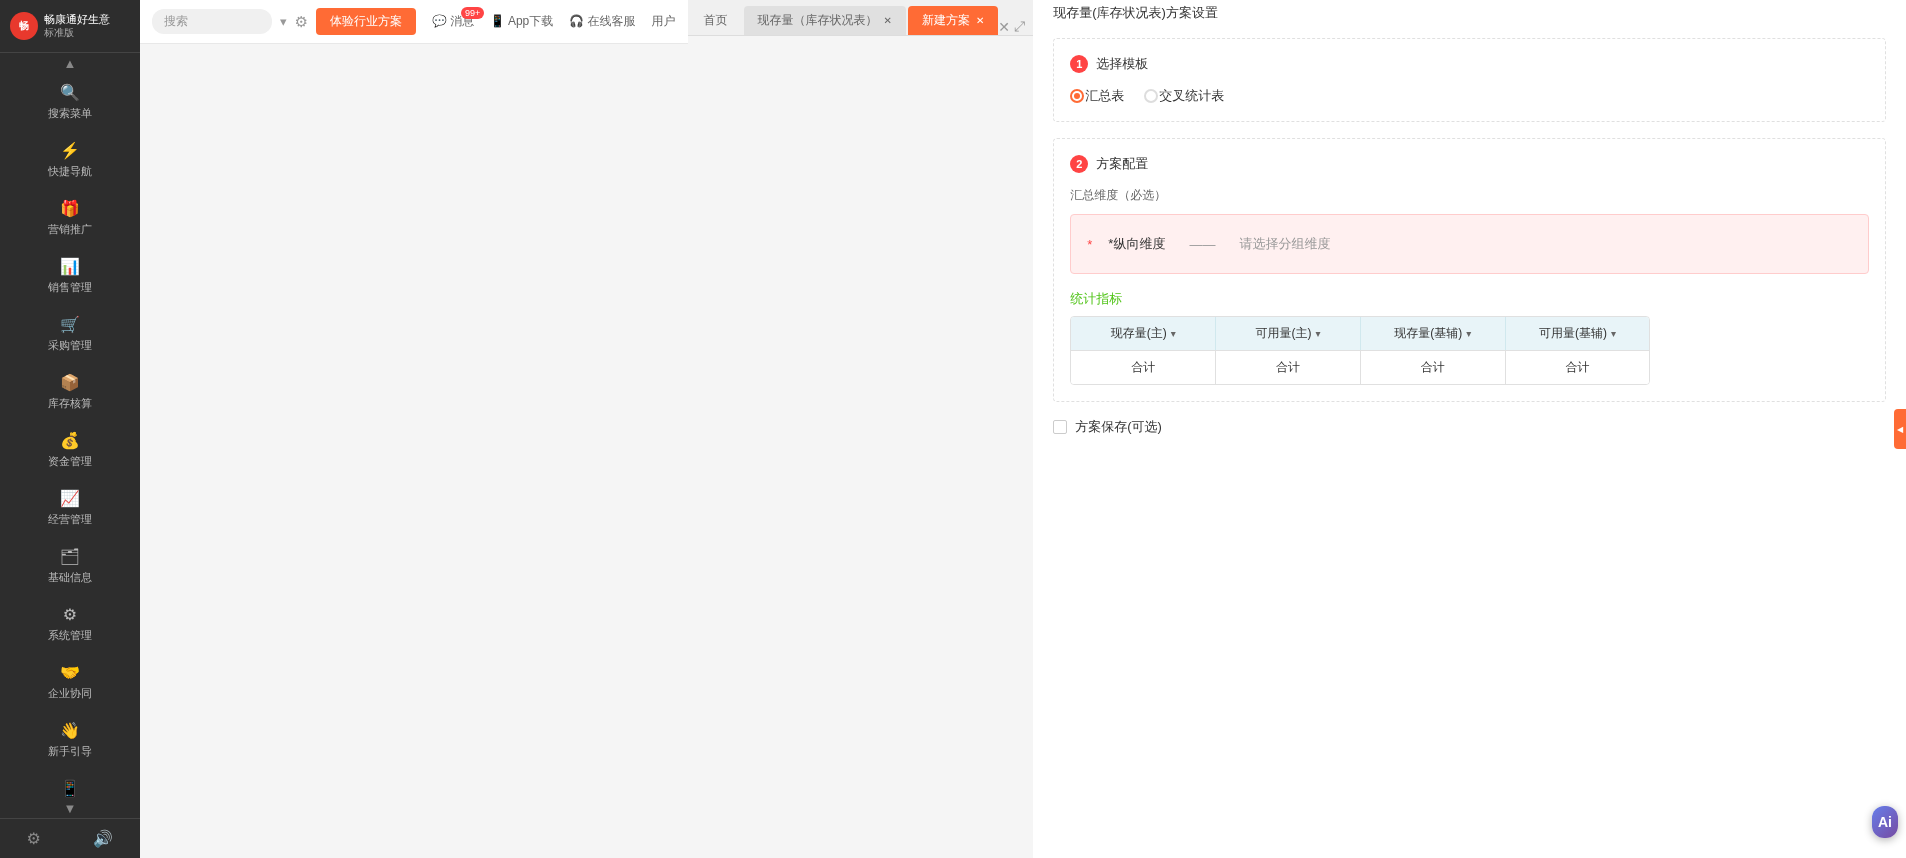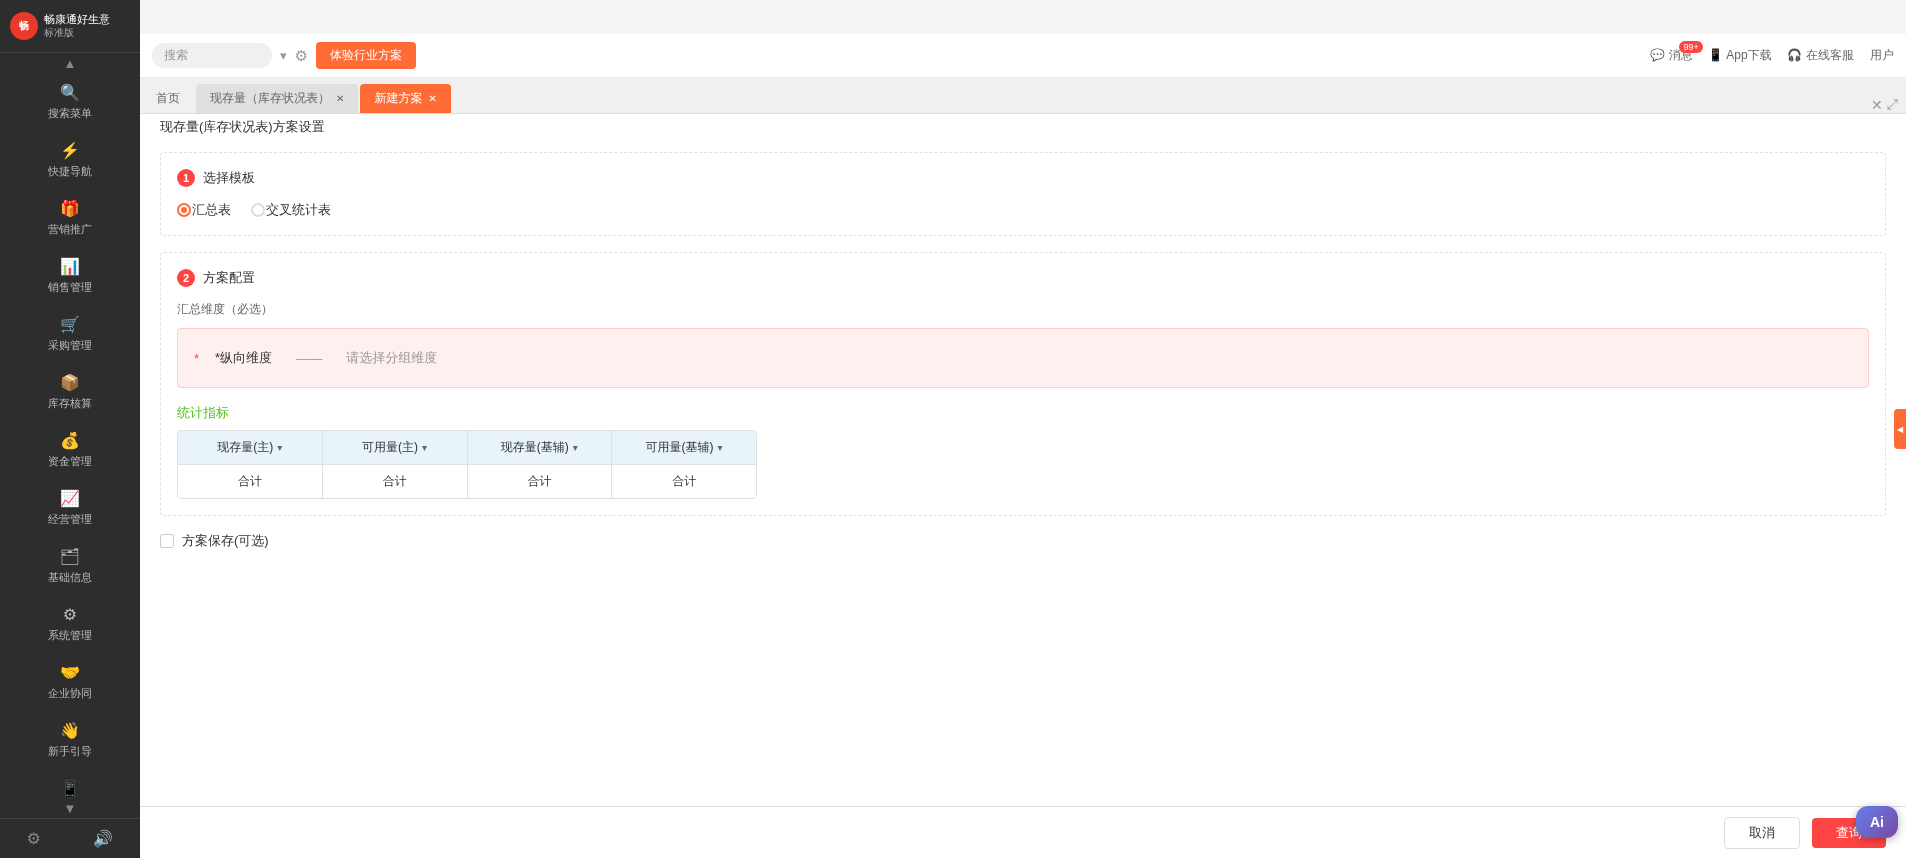--- a/index.html
+++ b/index.html
@@ -44,23 +44,22 @@
     .sidebar-bottom {
       border-top: 1px solid #444;
       display: flex; justify-content: space-around; padding: 10px 0;
     }
     .sidebar-bottom-icon { color: #888; font-size: 16px; cursor: pointer; }
 
     
     .main-area {
       flex: 1;
       display: flex;
-      flex-direction: column;
+      flex-direction: row;
       overflow: hidden;
-      margin-top: 34px;
     }
 
     
     .topbar {
       height: 44px;
       background: #fff;
       display: flex;
       align-items: center;
       padding: 0 12px;
       border-bottom: 1px solid #e8e8e8;
@@ -273,21 +272,21 @@
     }
 
     
     .ai-fab {
       position: fixed;
       bottom: 20px;
       right: 8px;
       background: linear-gradient(135deg, #667eea, #764ba2);
       color: white;
       border-radius: 12px;
-      padding: 8px 14px;
+      padding: 8px 6px;
       font-size: 14px;
       font-weight: bold;
       cursor: pointer;
       box-shadow: 0 2px 8px rgba(0,0,0,0.3);
     }
 
     
     .collapse-handle {
       position: fixed;
       right: 0;
@@ -492,21 +491,17 @@
 
       </div>
     </div>
 
     <div class="save-option">
       <div class="checkbox"></div>
       <span>方案保存(可选)</span>
     </div>
   </div>
 
-  <div class="footer-bar">
-    <button class="btn-cancel">取消</button>
-    <button class="btn-query">查询</button>
-  </div>
 </div>
 
 <div class="ai-fab">Ai</div>
 
 <div class="collapse-handle">◀</div>
 
 </body></html>

